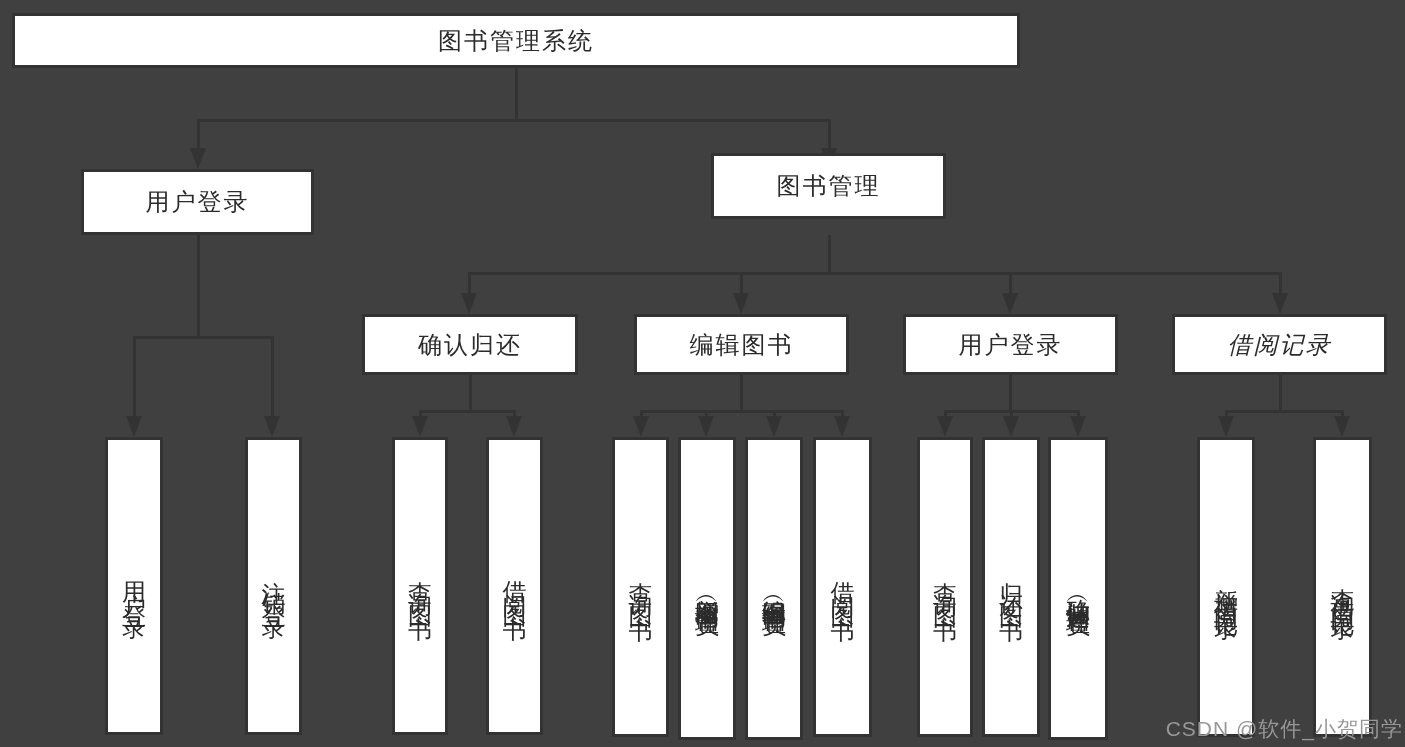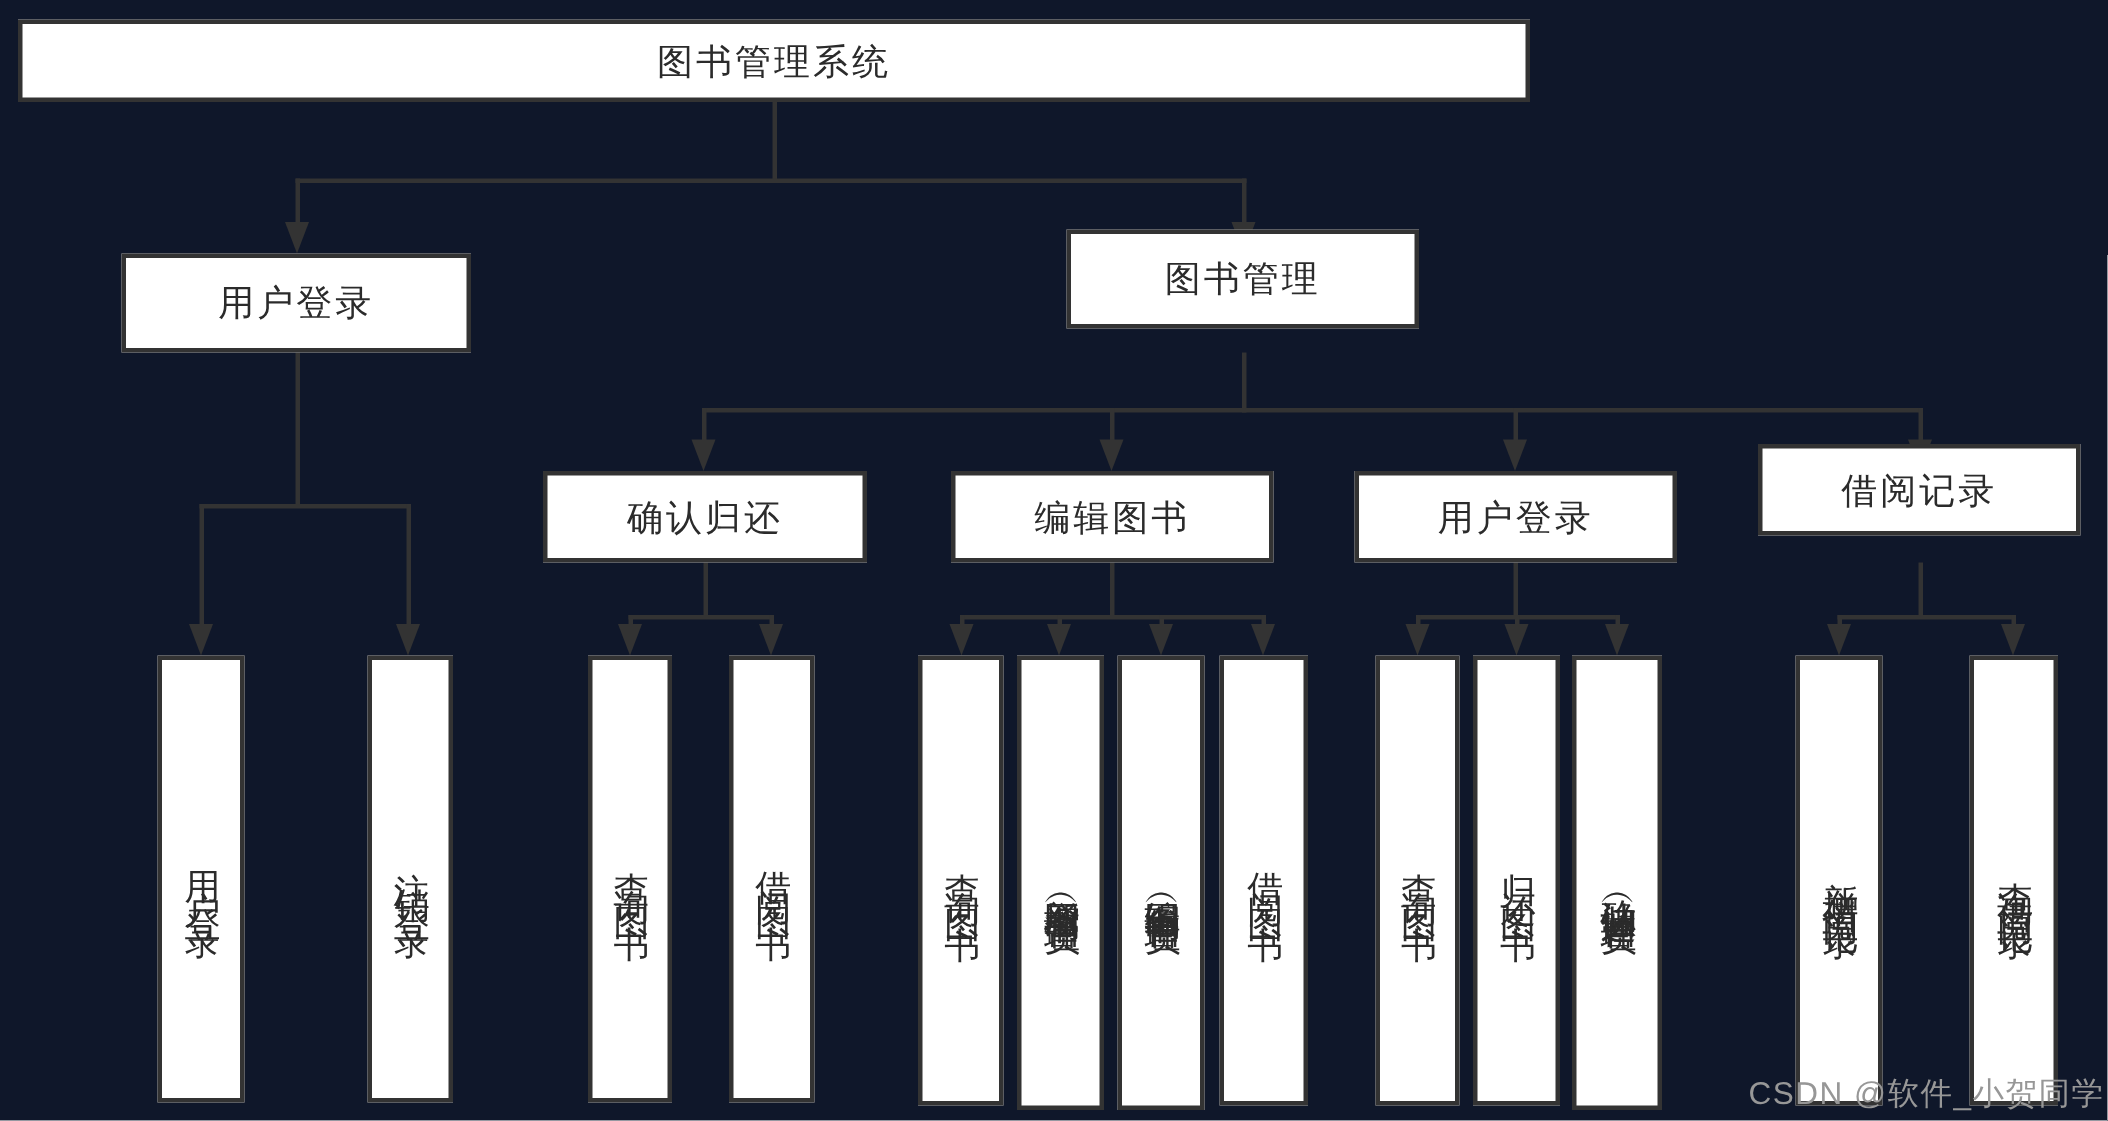--- a/index.html
+++ b/index.html
@@ -4,21 +4,21 @@
 <style>
   html, body {
     margin: 0;
     padding: 0;
     background: #ffffff;
   }
   .canvas {
     position: relative;
     width: 1405px;
     height: 747px;
-    background: #0f172a;
+    background: #404040;
     overflow: hidden;
     font-family: "Liberation Sans", sans-serif;
   }
   .node {
     position: absolute;
     box-sizing: border-box;
     border: 3px solid #333333;
     background: #ffffff;
     display: flex;
     align-items: center;
@@ -128,21 +128,21 @@
       </div>
       <div class="node h" style="left: 362px; top: 314px; width: 216px; height: 61px;">
         <span class="lbl">确认归还</span>
       </div>
       <div class="node h" style="left: 634px; top: 314px; width: 215px; height: 61px;">
         <span class="lbl">编辑图书</span>
       </div>
       <div class="node h" style="left: 903px; top: 314px; width: 215px; height: 61px;">
         <span class="lbl">用户登录</span>
       </div>
-      <div class="node h" style="left: 1172px; top: 296px; width: 215px; height: 61px;">
+      <div class="node h" style="left: 1172px; top: 314px; width: 215px; height: 61px; font-style: italic;">
         <span class="lbl">借阅记录</span>
       </div>
       <div class="node v" style="left: 105px; top: 437px; width: 58px; height: 298px;">
         <span class="lbl" style="letter-spacing: 12px;">用户登录</span>
       </div>
       <div class="node v" style="left: 245px; top: 437px; width: 57px; height: 298px;">
         <span class="lbl" style="letter-spacing: 12px;">注销登录</span>
       </div>
       <div class="node v" style="left: 392px; top: 437px; width: 56px; height: 298px;">
         <span class="lbl" style="letter-spacing: 12px;">查询图书</span>

